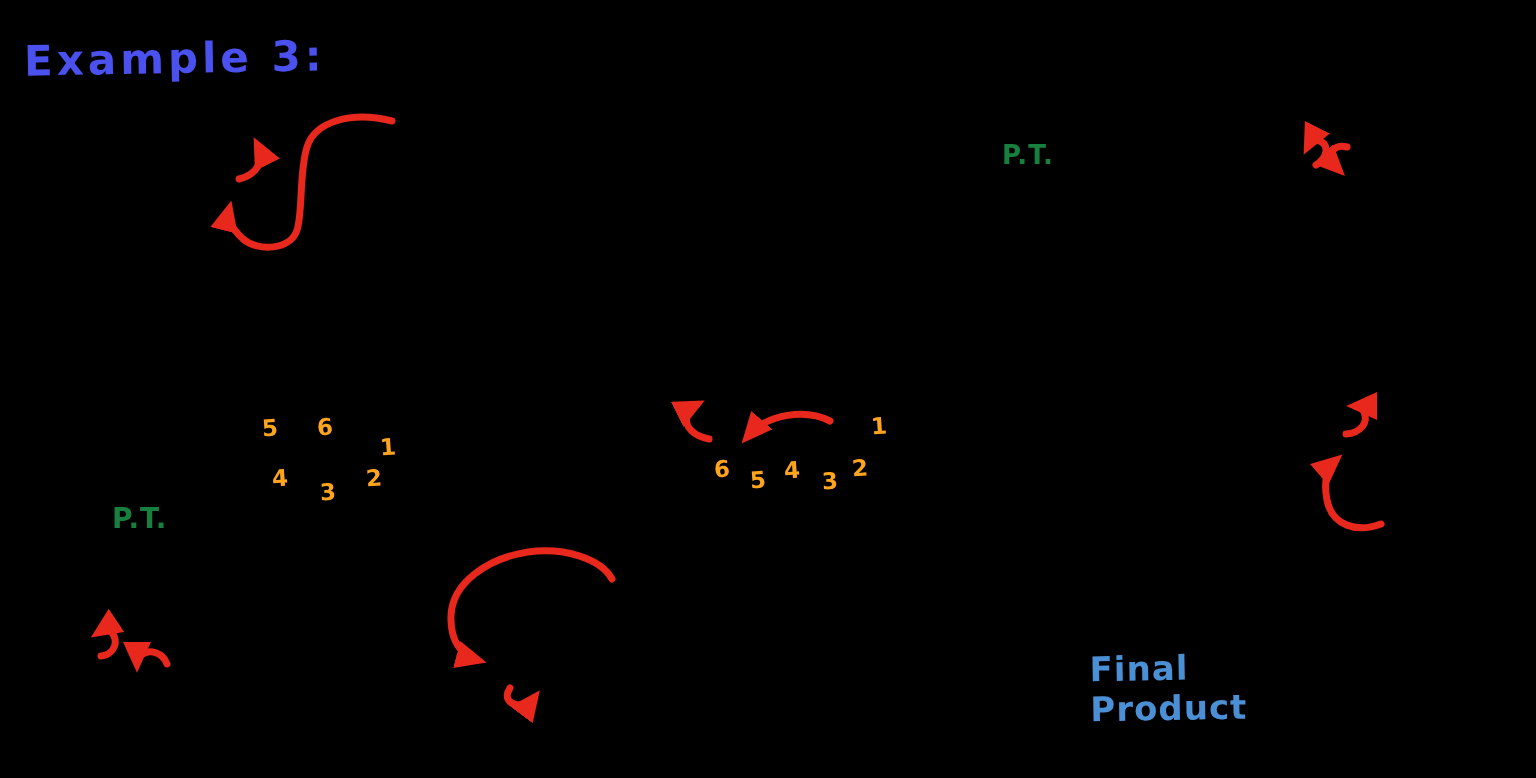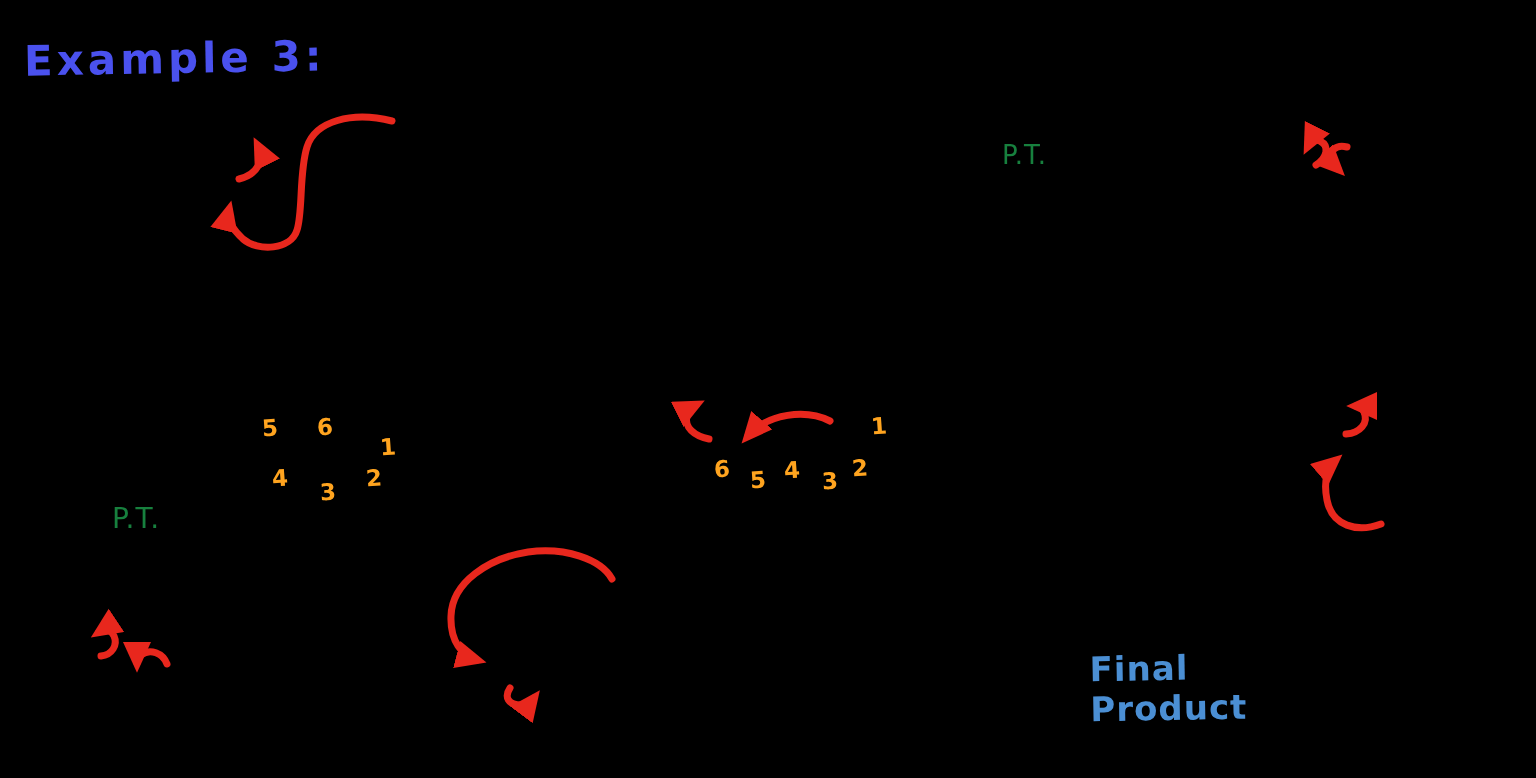--- a/index.html
+++ b/index.html
@@ -20,21 +20,21 @@
     left: 24px;
     top: 34px;
     color: var(--c-title, #4a51ee);
     font-size: 42px;
     font-weight: bold;
     letter-spacing: 4px;
     transform: rotate(-1deg);
   }
   .pt-label {
     color: var(--c-proton_transfer, #17803e);
-    font-weight: normal;
+    font-weight: bold;
     letter-spacing: 1px;
   }
   .pt-top { left: 1002px; top: 140px; font-size: 26px; }
   .pt-left { left: 112px; top: 502px; font-size: 28px; }
   .num {
     color: var(--c-numbering, #ffa41f);
     font-size: 23px;
     font-weight: bold;
     transform: translate(-50%, -50%) rotate(-4deg);
   }

